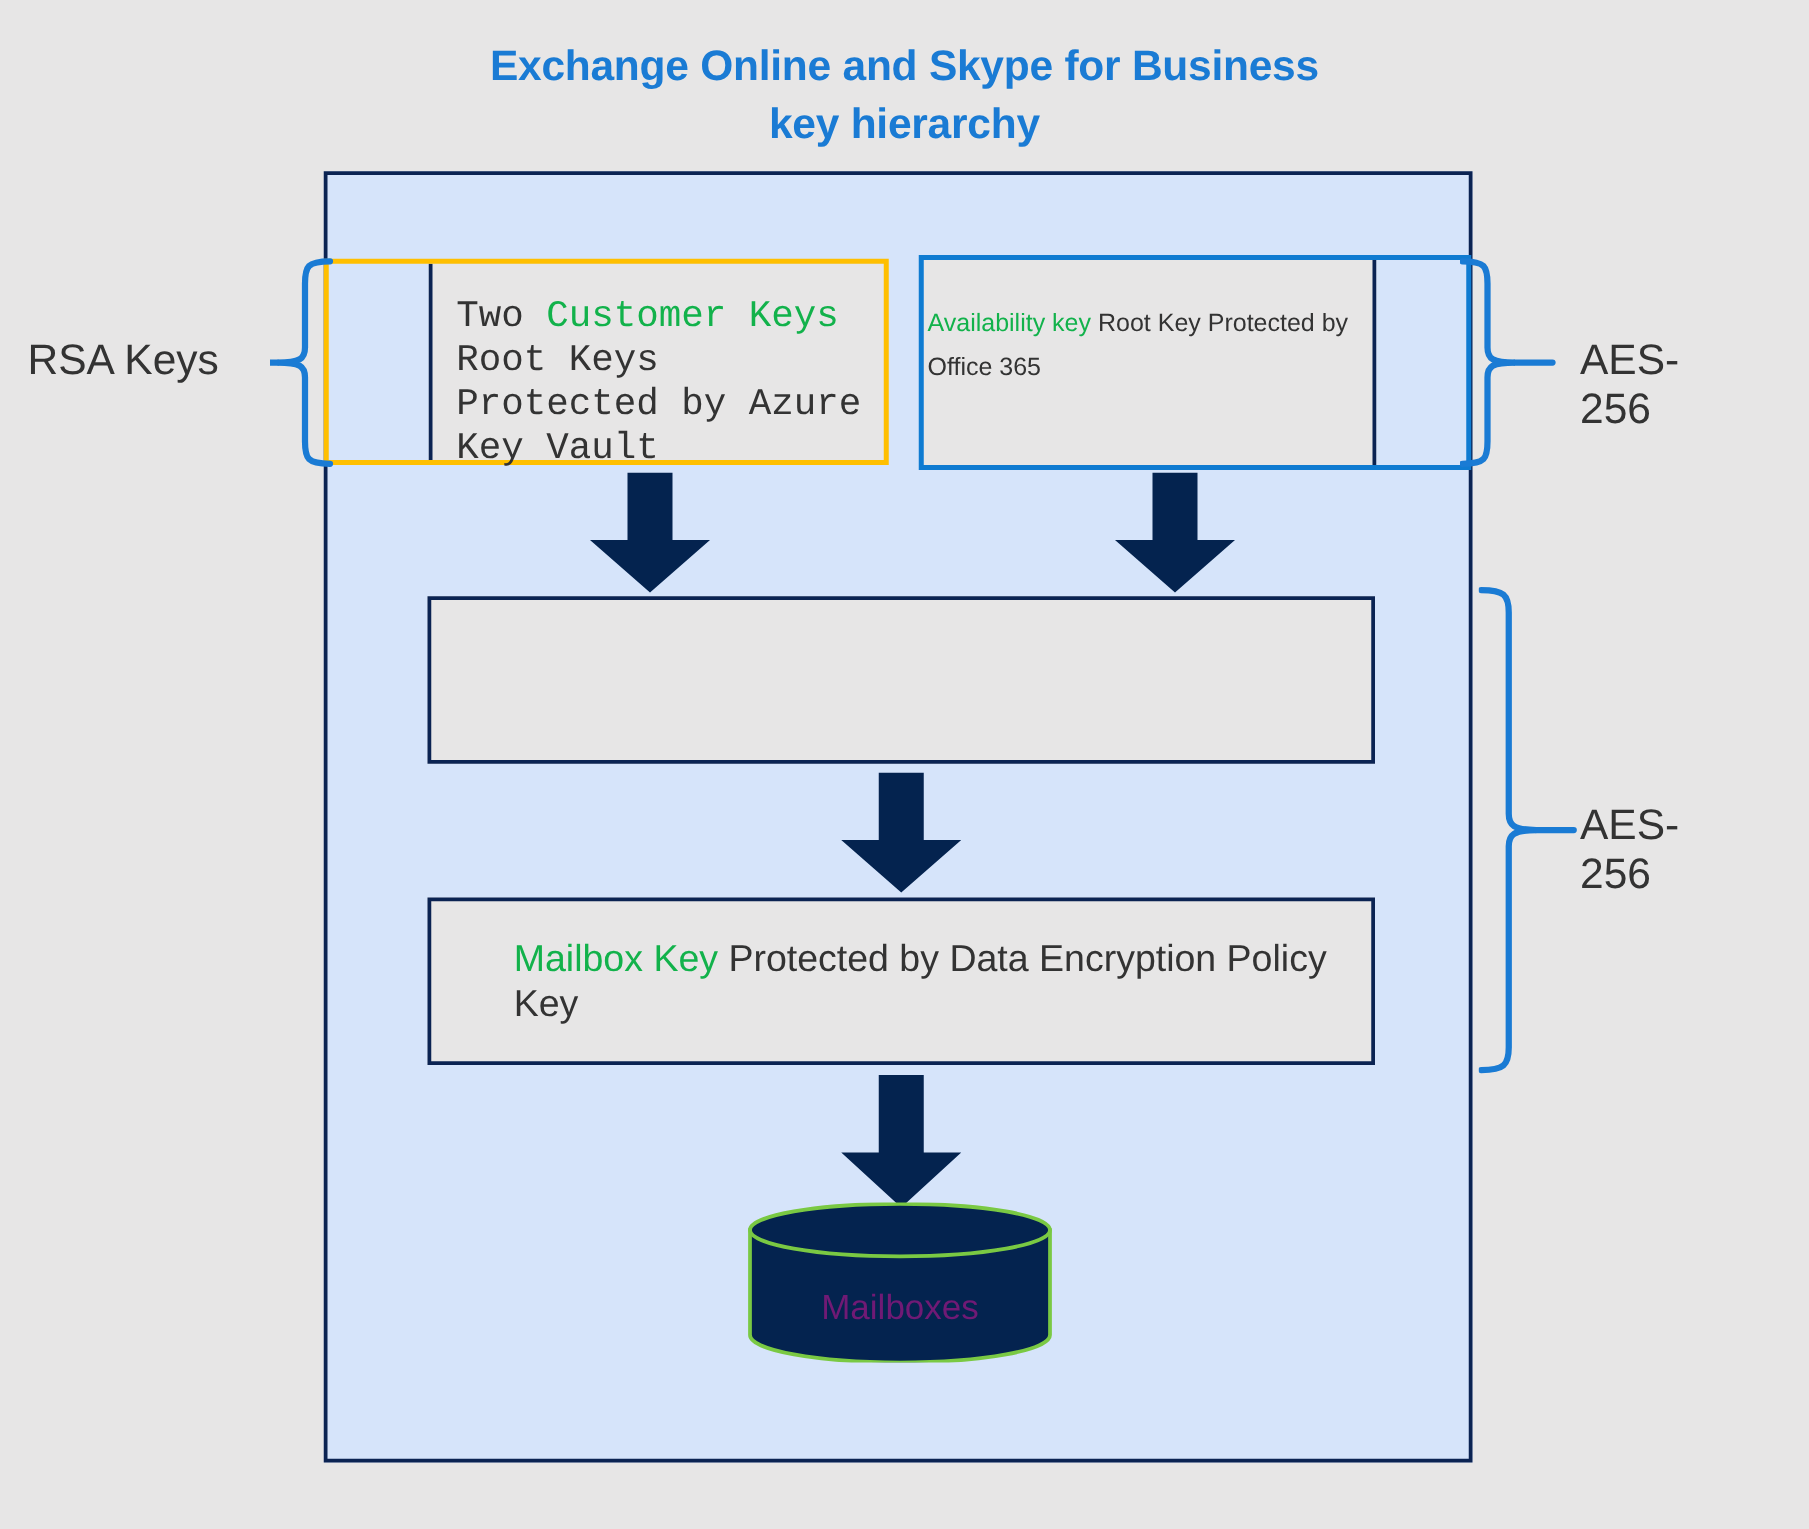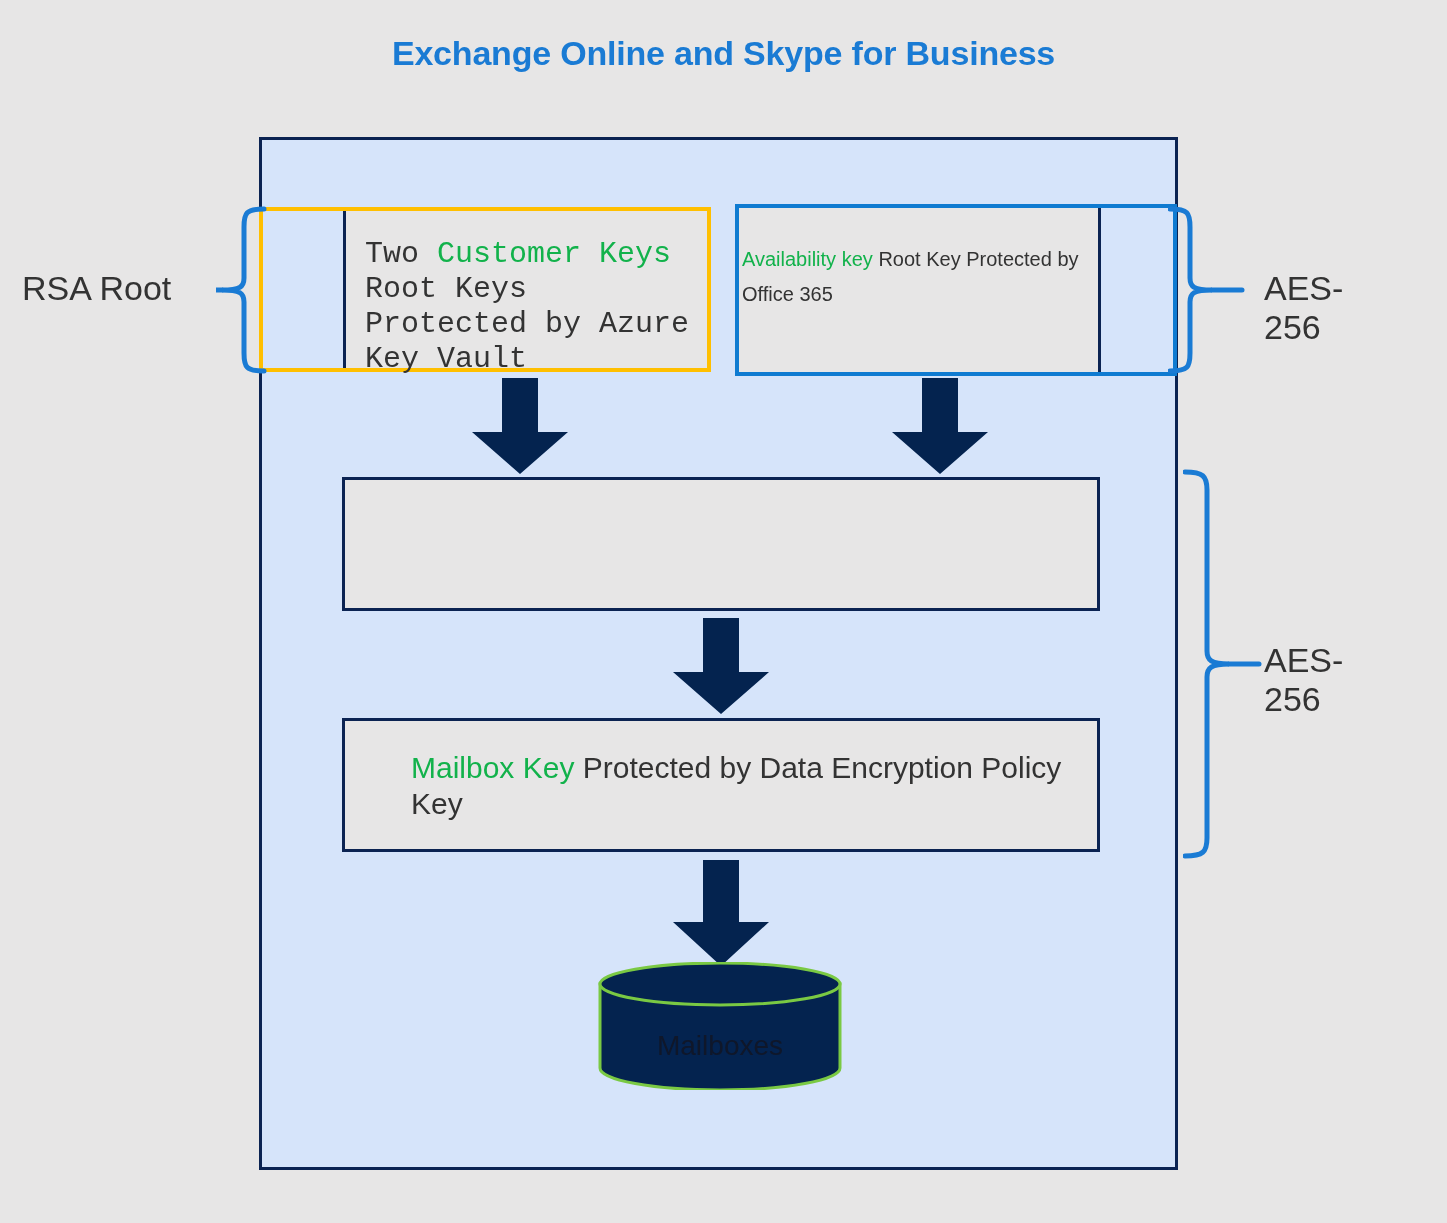--- a/index.html
+++ b/index.html
@@ -91,37 +91,38 @@
   }
   #mbk-text{left:383px;top:750px;width:700px;font-size:30px;line-height:36px;margin-left:28px;}
 
   
   .arrow{position:absolute;}
 
   
   #cyl{left:598px;top:962px;width:244px;height:128px;}
   #cyl-label{
     left:598px;top:1030px;width:244px;
-    text-align:center;color:#0f172a;font-size:28px;
+    text-align:center;color:#701a75;font-size:28px;
   }
 
   
   #rsa-label{left:22px;top:269px;font-size:34px;color:#333333;}
   #aes-top-label{left:1264px;top:269px;font-size:34px;color:#333333;}
   #aes-mid-label{left:1264px;top:641px;font-size:34px;color:#333333;}
 
   .brace{position:absolute;}
 </style>
 </head>
 <body>
 
 <div id="stage">
 
   <div class="abs" id="title">
     <div>Exchange Online and Skype for Business</div>
+    <div>key hierarchy</div>
   </div>
 
   <div class="abs" id="panel"></div>
 
   <div class="abs" id="ck-gray"></div>
   <div class="abs" id="ck-outline"></div>
   <div class="abs" id="ck-text">
     <span class="ln dark"><span>Two </span><span class="green">Customer Keys</span></span>
     <span class="ln dark">Root Keys Protected</span>
     <span class="ln dark">by Azure Key Vault</span>
@@ -161,21 +162,21 @@
   <svg id="cyl" class="abs" viewBox="0 0 244 128">
     <path d="M2,22 L2,106 A120,22 0 0 0 242,106 L242,22 Z" fill="#04234f" stroke="#7ac943" stroke-width="3"></path>
     <ellipse cx="122" cy="22" rx="120" ry="21" fill="#04234f" stroke="#7ac943" stroke-width="3"></ellipse>
   </svg>
   <div class="abs" id="cyl-label">Mailboxes</div>
 
   <svg class="brace" style="left:216px;top:205px;" width="52" height="170" viewBox="0 0 52 170">
     <path d="M48,4 C30,4 28,8 28,22 L28,73 C28,82 24,85 6,85 C24,85 28,88 28,97 L28,148 C28,162 30,166 48,166" fill="none" stroke="#1a7bd4" stroke-width="5" stroke-linecap="round"></path>
     <line x1="6" y1="85" x2="-22" y2="85" stroke="#1a7bd4" stroke-width="5" stroke-linecap="round"></line>
   </svg>
-  <div class="abs" id="rsa-label">RSA Root</div>
+  <div class="abs" id="rsa-label">RSA Keys</div>
 
   <svg class="brace" style="left:1168px;top:205px;" width="80" height="170" viewBox="0 0 80 170">
     <path d="M2,4 C20,4 22,8 22,22 L22,73 C22,82 26,85 44,85 C26,85 22,88 22,97 L22,148 C22,162 20,166 2,166" fill="none" stroke="#1a7bd4" stroke-width="5" stroke-linecap="round"></path>
     <line x1="44" y1="85" x2="74" y2="85" stroke="#1a7bd4" stroke-width="5" stroke-linecap="round"></line>
   </svg>
   <div class="abs" id="aes-top-label">AES-256</div>
 
   <svg class="brace" style="left:1183px;top:468px;" width="80" height="392" viewBox="0 0 80 392">
     <path d="M2,4 C20,4 24,8 24,22 L24,183 C24,192 28,196 46,196 C28,196 24,200 24,209 L24,370 C24,384 20,388 2,388" fill="none" stroke="#1a7bd4" stroke-width="5" stroke-linecap="round"></path>
     <line x1="46" y1="196" x2="76" y2="196" stroke="#1a7bd4" stroke-width="5" stroke-linecap="round"></line>

